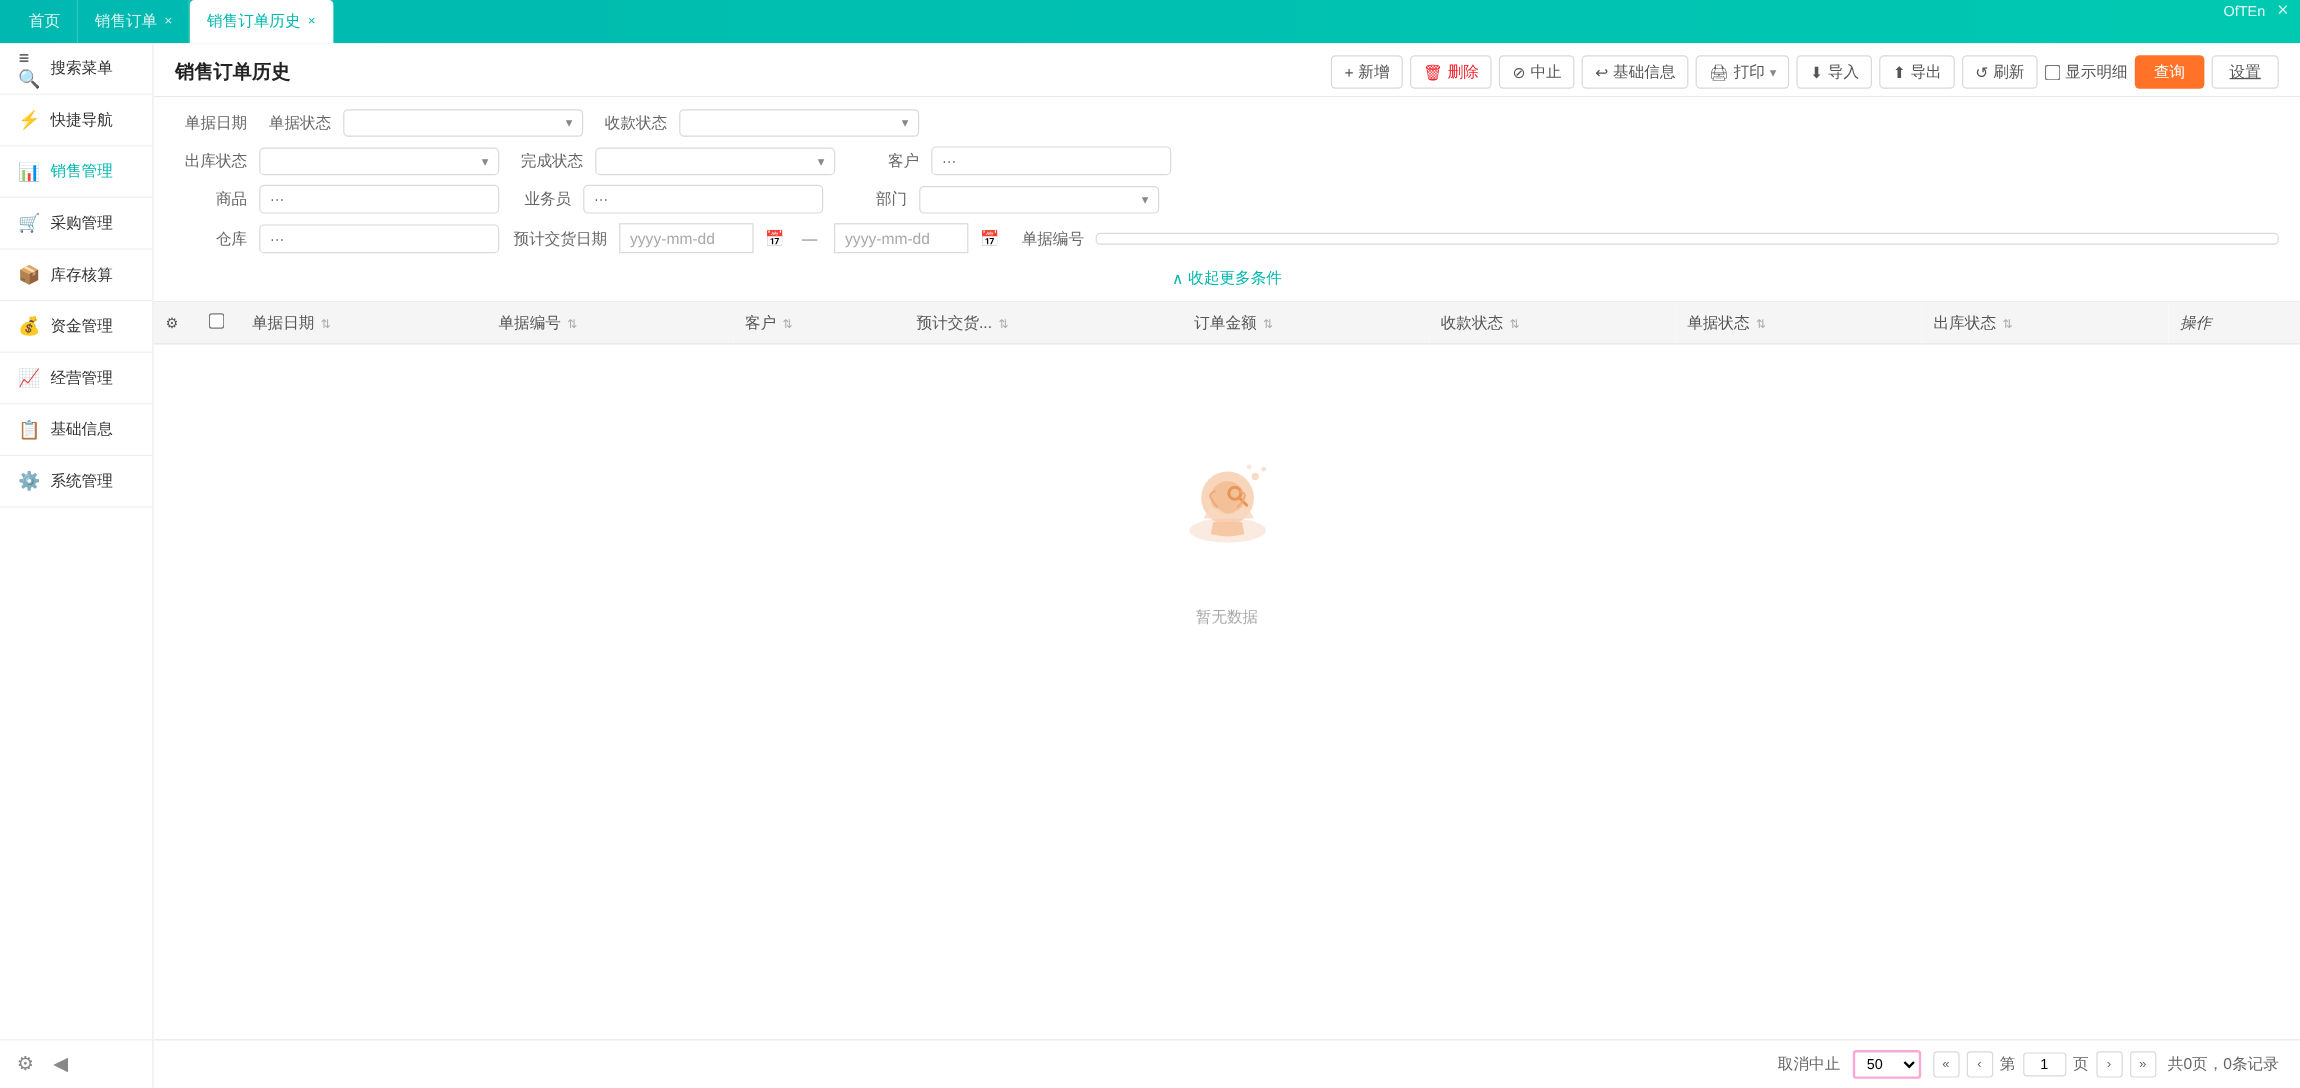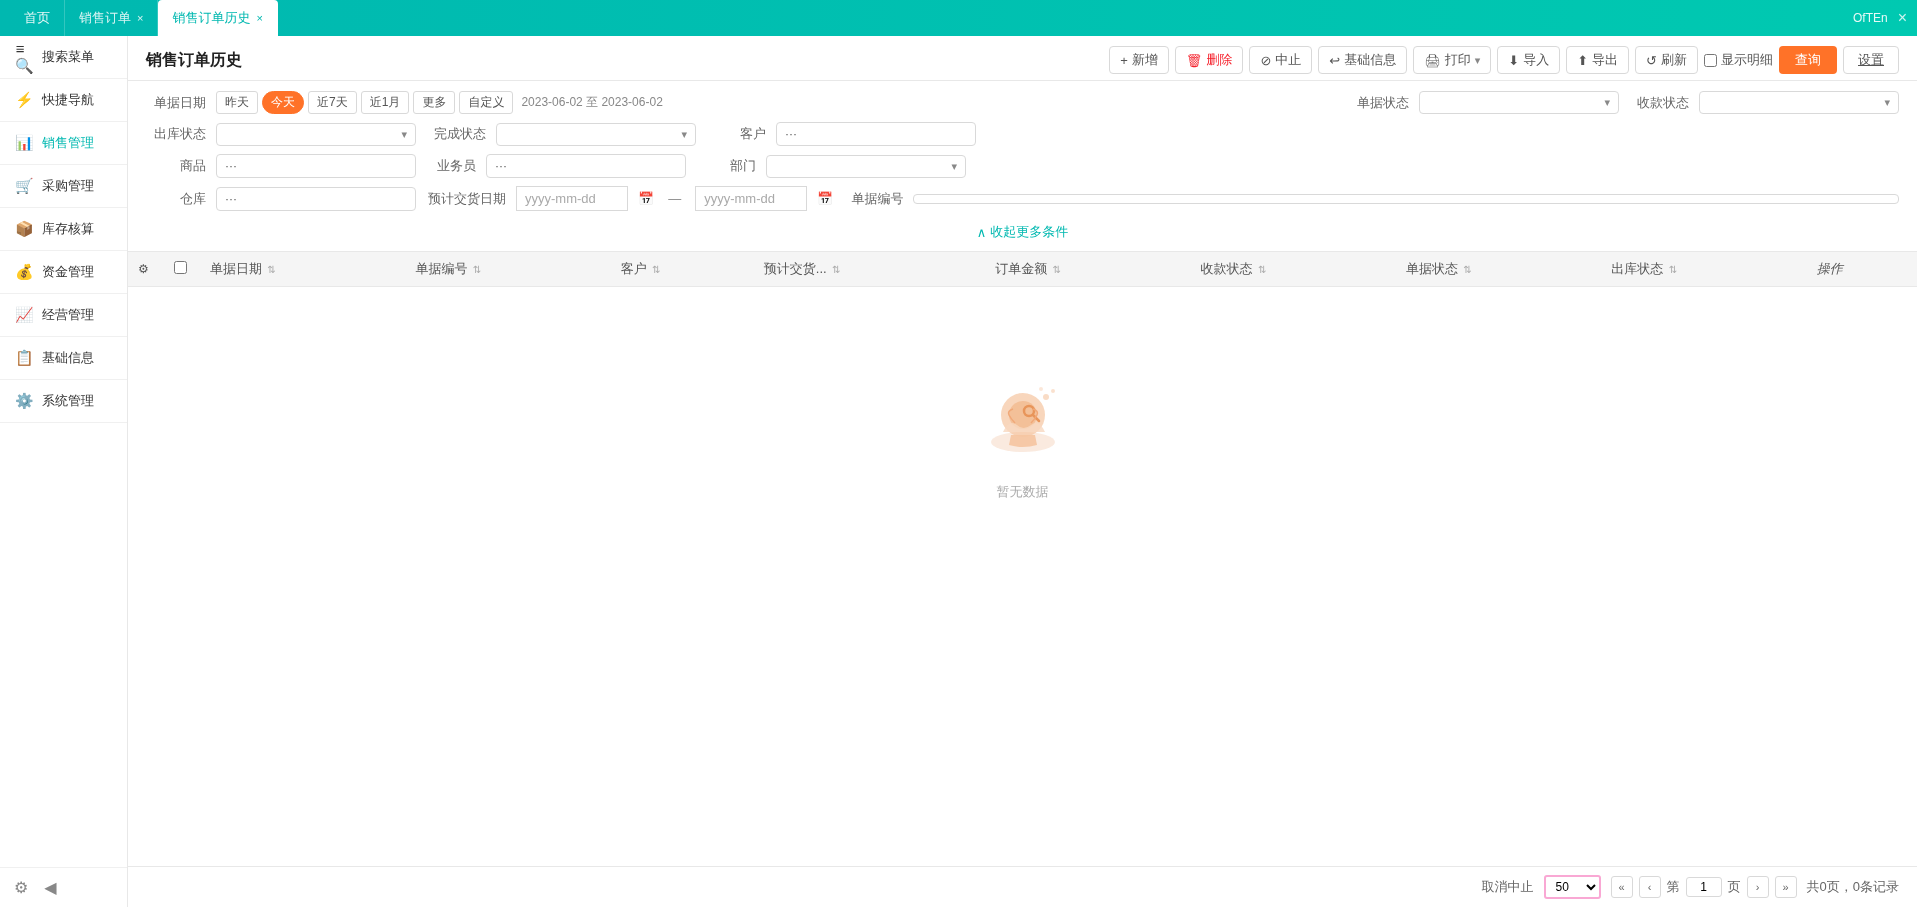--- a/index.html
+++ b/index.html
@@ -3,21 +3,21 @@
   <meta charset="utf-8">
   <style>
     * { box-sizing: border-box; margin: 0; padding: 0; font-family: 'Microsoft YaHei', Arial, sans-serif; font-size: 13px; }
     body { display: flex; flex-direction: column; height: 907px; overflow: hidden; background: #f5f5f5; }
 
     
     .top-bar {
       height: 36px;
       background: linear-gradient(90deg, #00b8b0, #00c9b1);
       display: flex;
-      align-items: center;
+      align-items: flex-start;
       padding: 0 10px;
       gap: 0;
       flex-shrink: 0;
     }
     .tab {
       height: 36px;
       padding: 0 14px;
       display: flex;
       align-items: center;
       gap: 6px;
@@ -259,20 +259,21 @@
 
     
     .empty-state {
       display: flex;
       flex-direction: column;
       align-items: center;
       justify-content: center;
       padding: 80px 0;
       color: #aaa;
       font-size: 13px;
+      gap: 22px;
     }
     .empty-icon {
       width: 100px;
       height: 100px;
       margin-bottom: 16px;
     }
 
     
     .footer {
       display: flex;
@@ -431,29 +432,20 @@
         </div>
         <button class="btn-primary">查询</button>
         <button class="btn-setting">设置</button>
       </div>
     </div>
 
     <div class="filter-area">
 
       <div class="filter-row">
         <span class="filter-label">单据日期</span>
-        <div class="filter-control">
-          <button class="date-btn">昨天</button>
-          <button class="date-btn active-date">今天</button>
-          <button class="date-btn">近7天</button>
-          <button class="date-btn">近1月</button>
-          <button class="date-btn">更多</button>
-          <button class="date-btn">自定义</button>
-          <span class="date-range-text">2023-06-02 至 2023-06-02</span>
-        </div>
         <span class="filter-label">单据状态</span>
         <div class="filter-select filter-select-wide">
           <span></span>
           <span class="chevron-down">▾</span>
         </div>
         <span class="filter-label">收款状态</span>
         <div class="filter-select filter-select-wide">
           <span></span>
           <span class="chevron-down">▾</span>
         </div>

